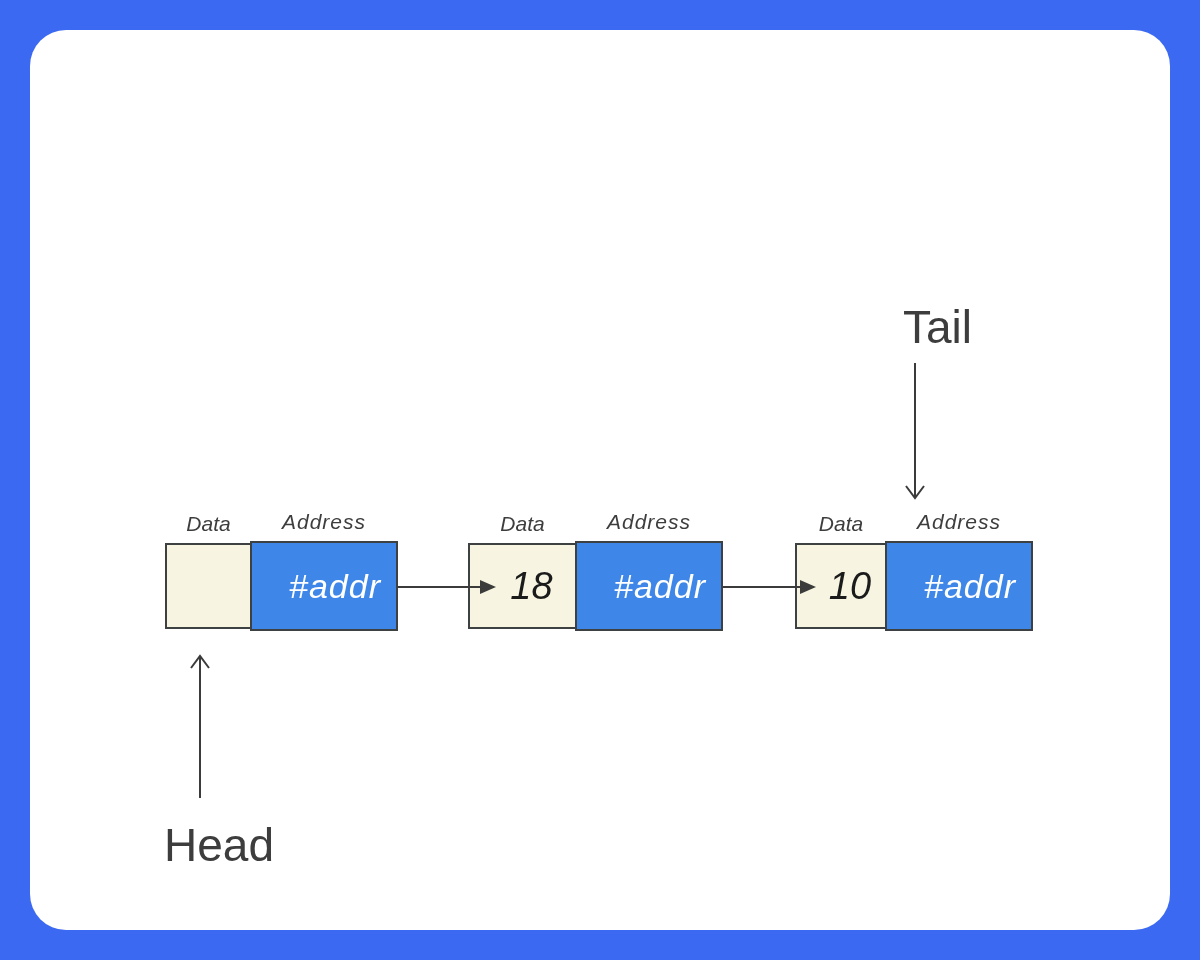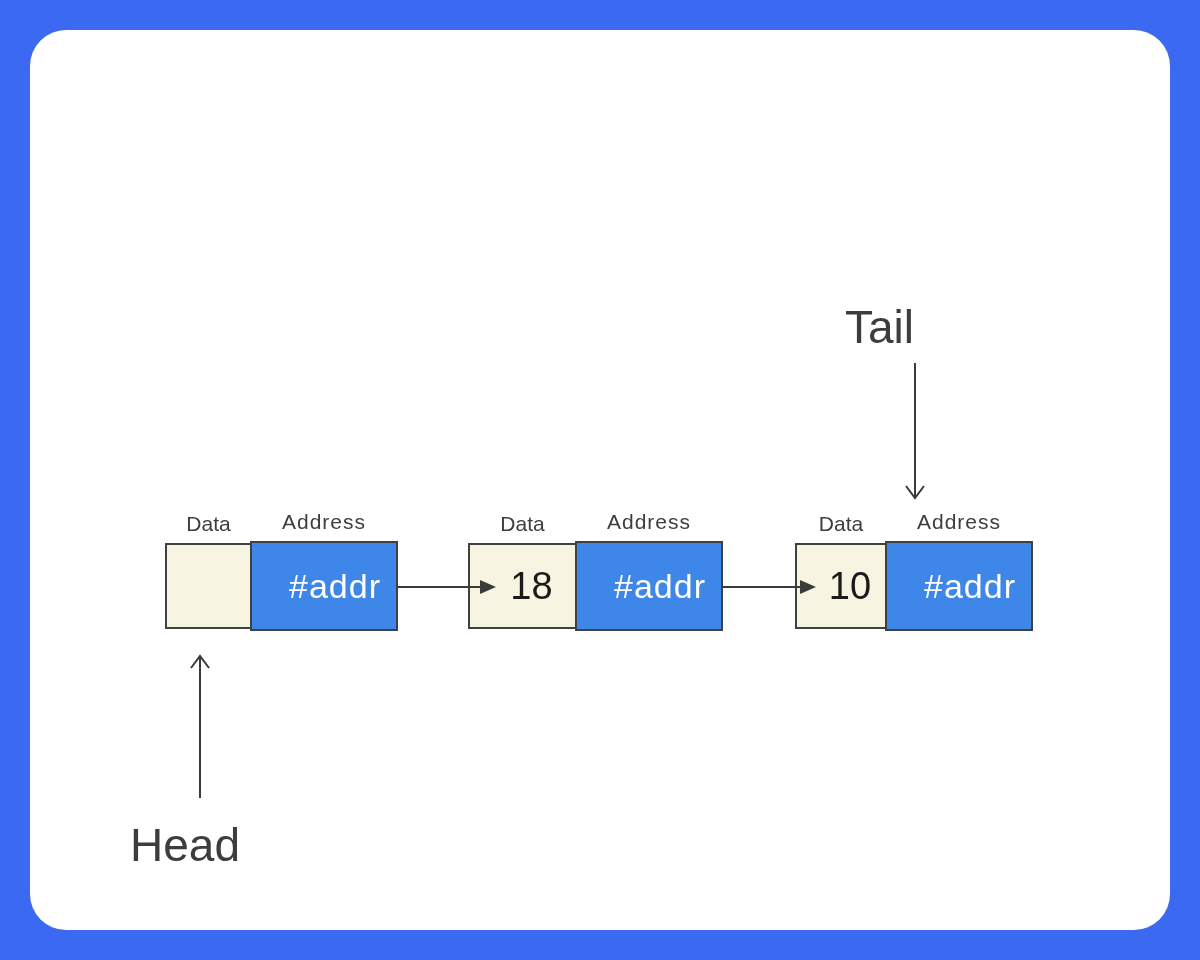--- a/index.html
+++ b/index.html
@@ -25,31 +25,32 @@
     background:var(--card-bg);border-radius:36px;
   }
   .title{
     position:absolute;left:0;right:0;top:88px;
     text-align:center;font-size:62px;color:var(--ink);
     font-weight:400;letter-spacing:1px;
   }
   .pointer-label{
     position:absolute;font-size:46px;color:var(--ink);font-weight:400;
   }
-  .tail-label{left:845px;top:300px;width:145px;text-align:left;}
-  .head-label{left:130px;top:818px;width:145px;text-align:left;}
+  .tail-label{left:827px;top:300px;width:145px;text-align:right;}
+  .head-label{left:164px;top:818px;width:145px;text-align:left;}
 
   .node{position:absolute;top:543px;height:86px;display:flex;align-items:stretch;}
   .node-1{left:165px;}
   .node-2{left:468px;}
   .node-3{left:795px;}
   .cell{
     border:2px solid var(--cell-border);
     display:flex;align-items:center;justify-content:center;
     position:relative;
+    font-style:italic;
   }
   .cell.data{
     background:var(--node-cream);
     font-size:38px;color:#1b1b1b;
     border-right:none;
   }
   .cell.addr{
     background:var(--node-blue);
     font-size:34px;color:#ffffff;
     margin-top:-2px;margin-bottom:-2px;

